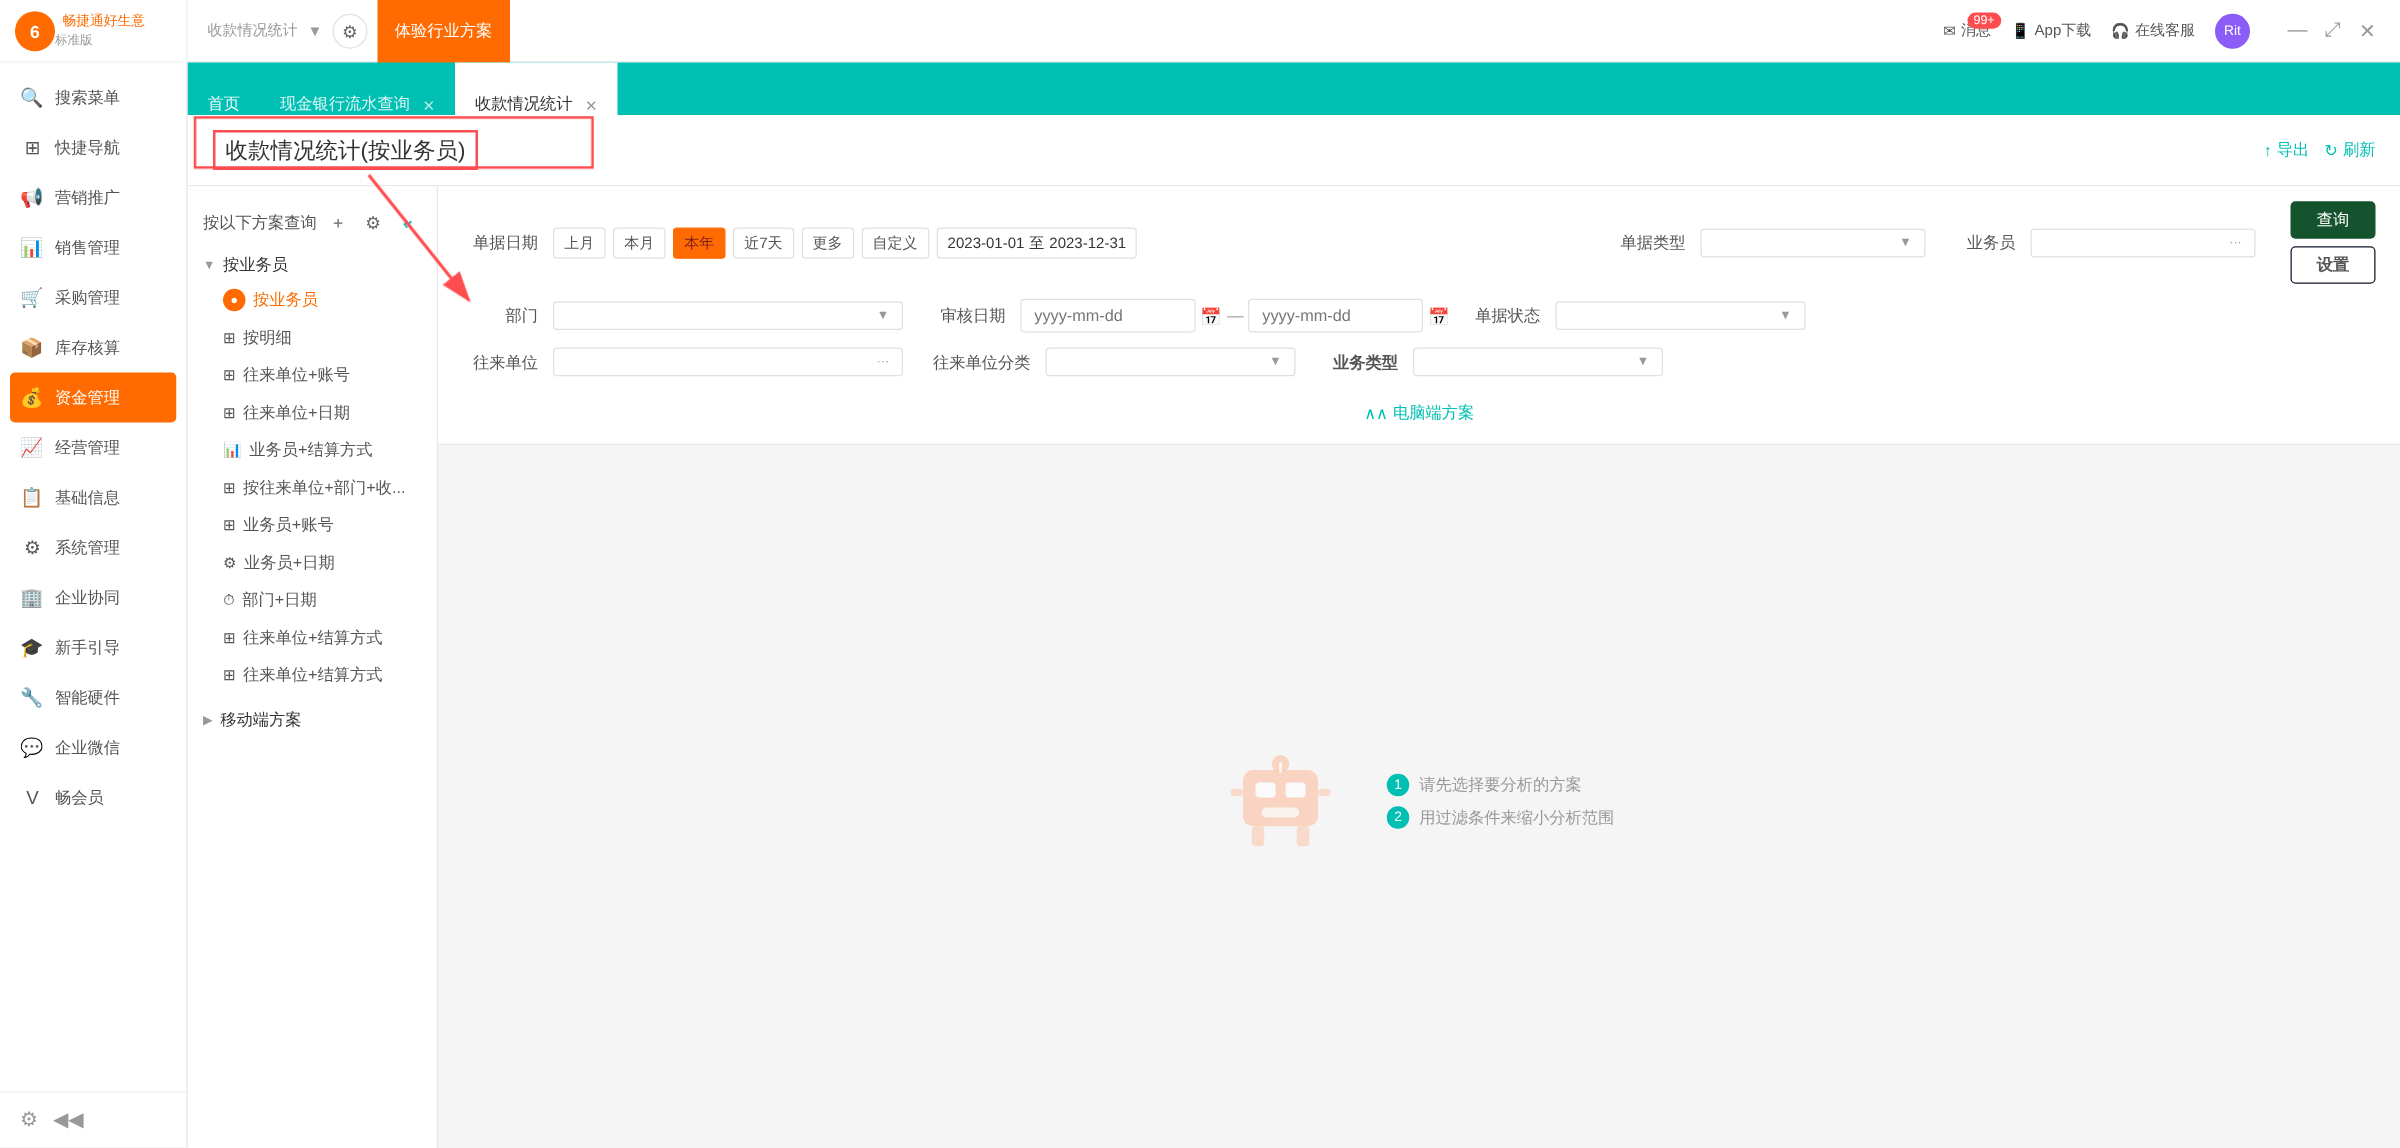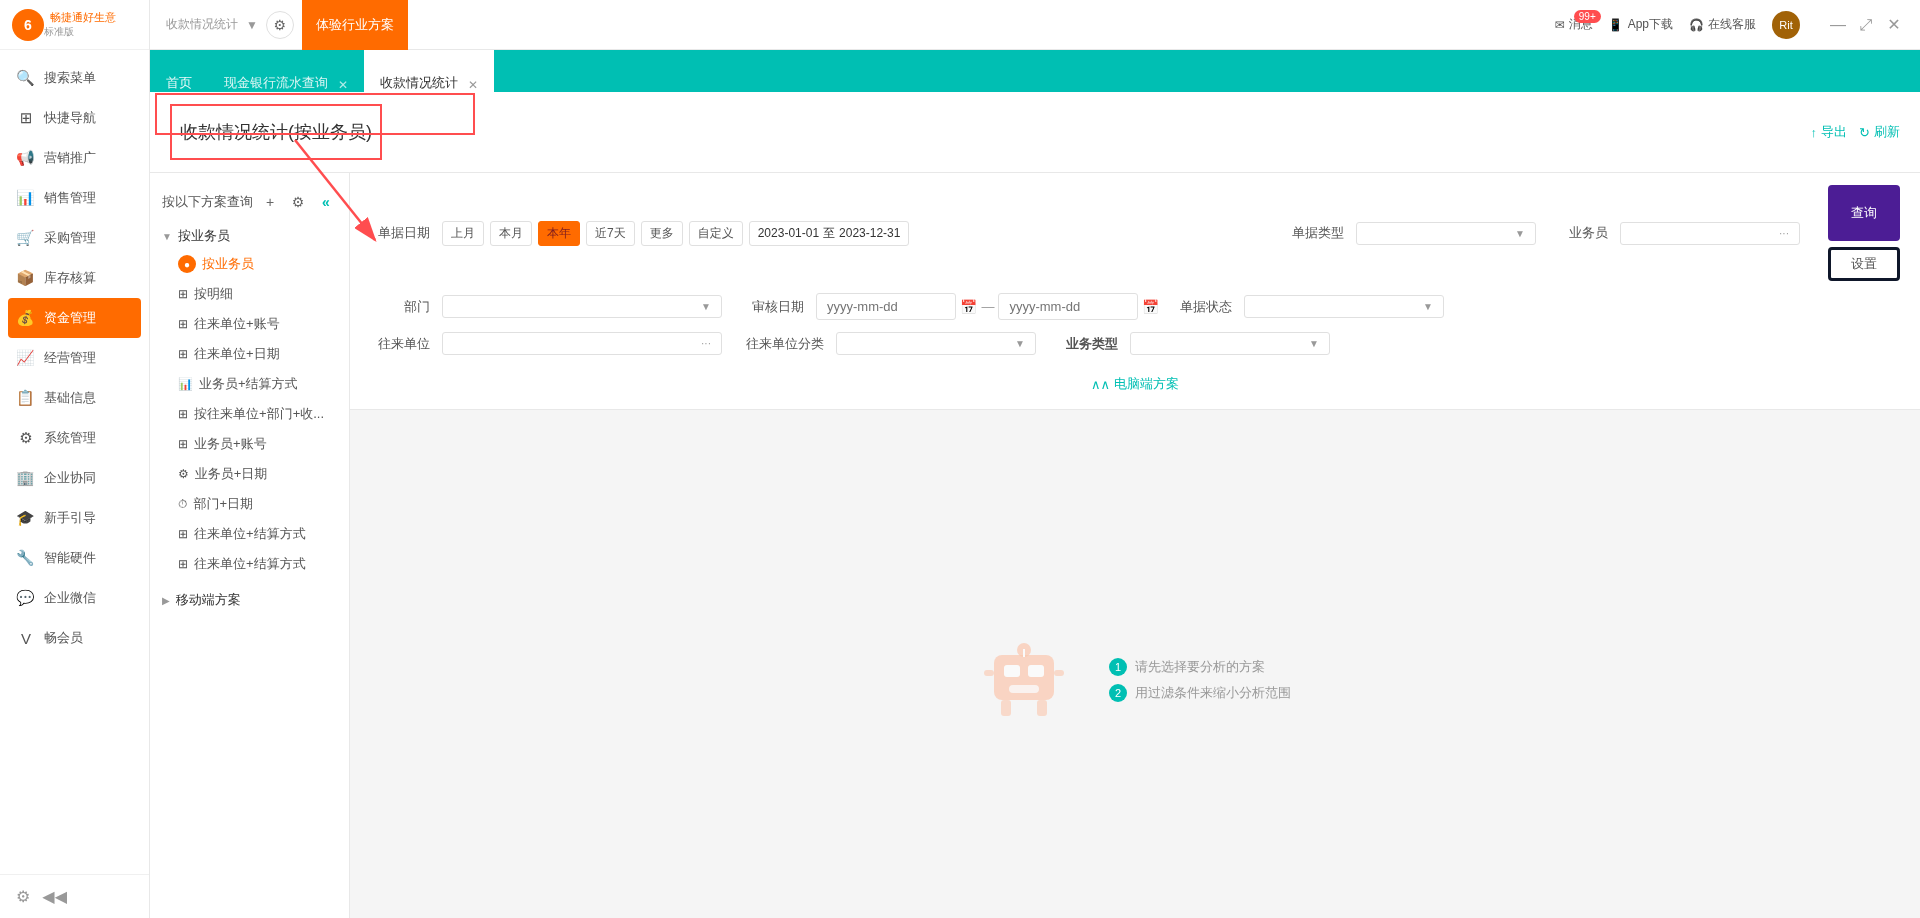--- a/index.html
+++ b/index.html
@@ -36,21 +36,21 @@
     .tabbar { height: 42px; background: #00bfb3; display: flex; align-items: center; padding: 0 0 0 0; }
     .tab { display: flex; align-items: flex-end; padding: 0 16px; height: 42px; font-size: 13px; cursor: pointer; color: rgba(255,255,255,0.85); gap: 6px; }
     .tab.active { background: #fff; color: #333; }
     .tab-home { color: rgba(255,255,255,0.9); }
     .tab-close { font-size: 12px; color: rgba(255,255,255,0.7); cursor: pointer; margin-left: 4px; }
     .tab.active .tab-close { color: #999; }
 
     
     .content { flex: 1; overflow: auto; background: #f5f5f5; }
     .page-header { background: #fff; padding: 12px 20px; display: flex; align-items: center; justify-content: space-between; border-bottom: 1px solid #e8e8e8; }
-    .page-title { font-size: 18px; font-weight: 500; color: #333; border: 2px solid #ff4d4f; padding: 14px 8px; display: inline-block; }
+    .page-title { font-size: 18px; font-weight: 500; color: #333; border: 2px solid #ff4d4f; padding: 2px 8px; display: inline-block; }
     .header-actions { display: flex; gap: 12px; }
     .action-btn { display: flex; align-items: center; gap: 4px; font-size: 13px; color: #00bfb3; cursor: pointer; }
 
     
     .content-body { display: flex; height: calc(100% - 50px); }
     .left-panel { width: 200px; background: #fff; border-right: 1px solid #e8e8e8; padding: 12px 0; flex-shrink: 0; }
     .panel-header { display: flex; align-items: center; justify-content: space-between; padding: 6px 12px; font-size: 13px; color: #555; }
     .panel-header-actions { display: flex; gap: 6px; }
     .panel-icon-btn { width: 22px; height: 22px; display: flex; align-items: center; justify-content: center; cursor: pointer; color: #666; font-size: 14px; border-radius: 3px; }
     .scheme-group { padding: 4px 0; }
@@ -72,22 +72,22 @@
     .date-range { display: flex; align-items: center; gap: 4px; font-size: 12px; color: #333; padding: 3px 8px; border: 1px solid #e0e0e0; border-radius: 3px; }
     .filter-select { display: flex; align-items: center; border: 1px solid #e0e0e0; border-radius: 3px; padding: 5px 10px; min-width: 200px; cursor: pointer; background: #fff; font-size: 13px; color: #999; justify-content: space-between; }
     .select-arrow { color: #999; font-size: 10px; }
     .filter-input { border: 1px solid #e0e0e0; border-radius: 3px; padding: 5px 10px; font-size: 13px; color: #999; background: #fff; min-width: 140px; }
     .filter-dash { color: #999; }
     .filter-calendar { color: #999; font-size: 14px; cursor: pointer; }
     .collapse-btn { display: flex; align-items: center; justify-content: center; gap: 4px; color: #00bfb3; font-size: 13px; cursor: pointer; padding: 8px 0 4px; }
 
     
     .query-btns { display: flex; flex-direction: column; gap: 6px; margin-left: 16px; }
-    .query-btn { background: #4c1d95; color: white; border: none; border-radius: 4px; padding: 19px 20px; font-size: 13px; cursor: pointer; }
-    .settings-btn { background: #fff; color: #555; border: 3px solid #0f172a; border-radius: 4px; padding: 5px 20px; font-size: 13px; cursor: pointer; }
+    .query-btn { background: #14532d; color: white; border: none; border-radius: 4px; padding: 6px 20px; font-size: 13px; cursor: pointer; }
+    .settings-btn { background: #fff; color: #555; border: 1px solid #0f172a; border-radius: 4px; padding: 5px 20px; font-size: 13px; cursor: pointer; font-weight: bold; }
     .empty-tips { display: flex; flex-direction: column; gap: 8px; }
     .empty-tip { display: flex; align-items: center; gap: 8px; font-size: 13px; color: #999; }
     .tip-num { width: 18px; height: 18px; background: #00bfb3; border-radius: 50%; color: white; font-size: 11px; display: flex; align-items: center; justify-content: center; flex-shrink: 0; }
   </style>
 </head>
 <body>
 
 <div class="sidebar">
   <div class="sidebar-logo">
     <div class="logo-icon">6</div>
@@ -183,21 +183,21 @@
         <span class="badge">99+</span>
       </div>
       <div class="topbar-action">
         <span>📱</span>
         <span>App下载</span>
       </div>
       <div class="topbar-action">
         <span>🎧</span>
         <span>在线客服</span>
       </div>
-      <div class="topbar-action" style="background:#a16207;border-radius:50%;width:28px;height:28px;display:flex;align-items:center;justify-content:center;color:white;font-size:11px;">Rit</div>
+      <div class="topbar-action" style="background:#8b5cf6;border-radius:50%;width:28px;height:28px;display:flex;align-items:center;justify-content:center;color:white;font-size:11px;">Rit</div>
       <div class="window-controls">
         <div class="win-btn">—</div>
         <div class="win-btn">⤢</div>
         <div class="win-btn">✕</div>
       </div>
     </div>
   </div>
 
   <div class="tabbar">
     <div class="tab tab-home">

